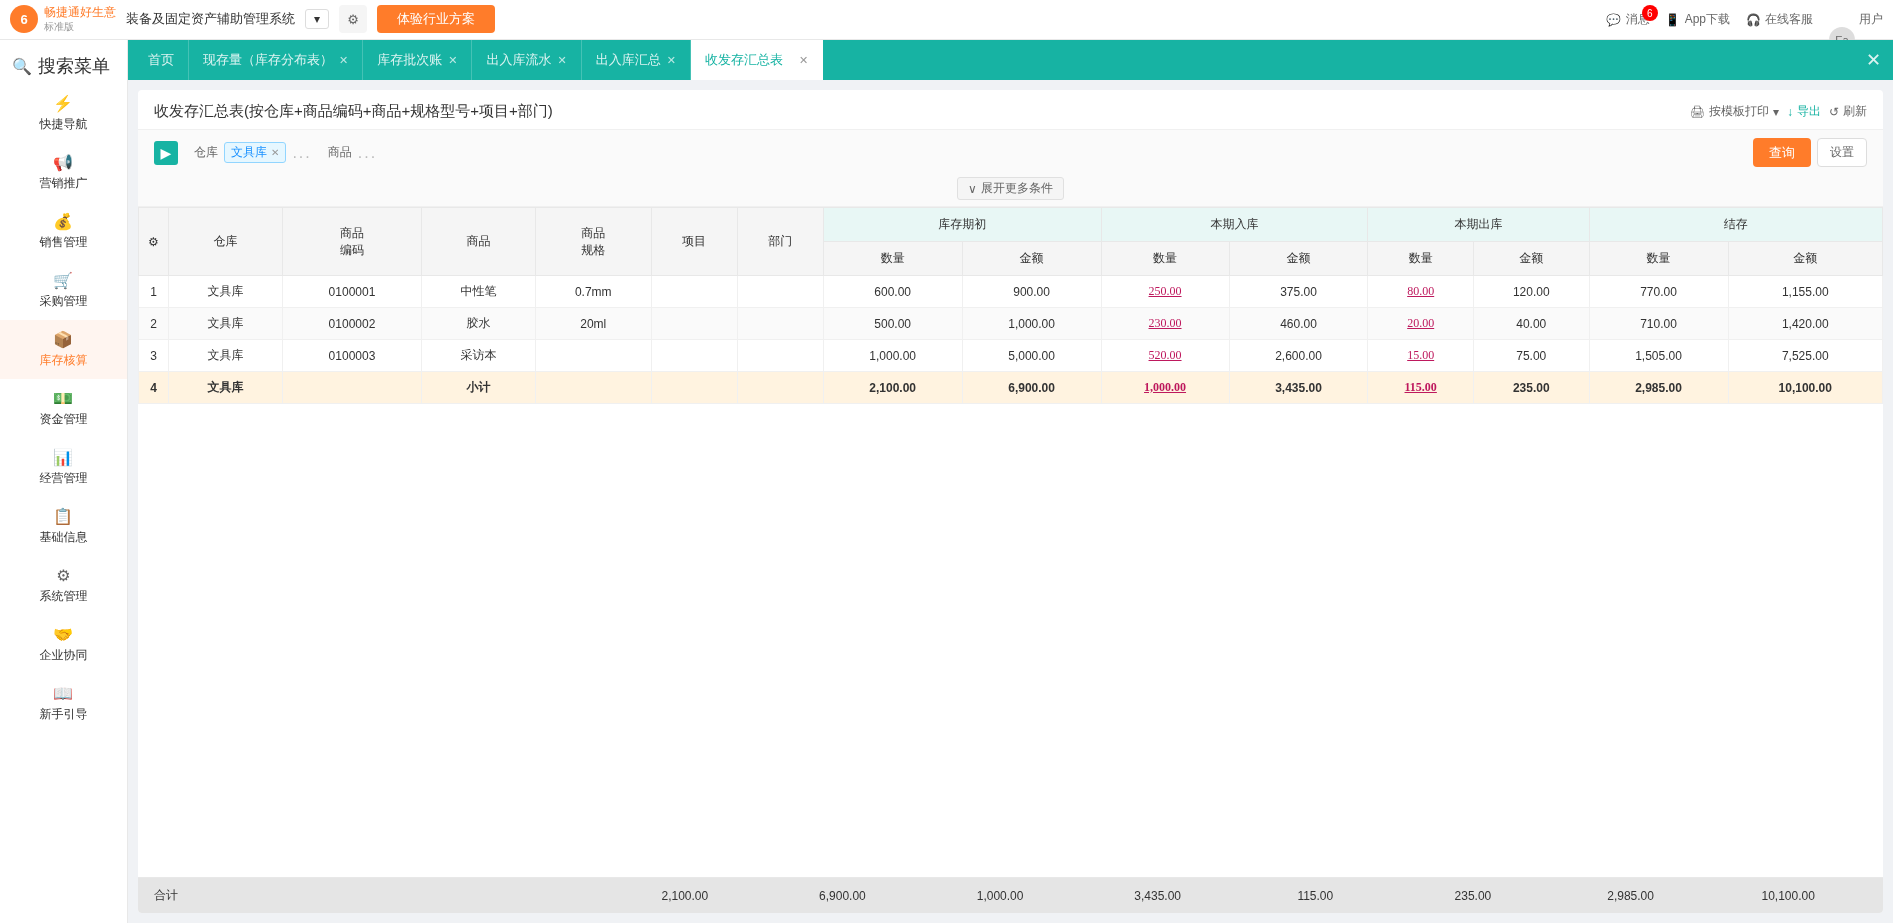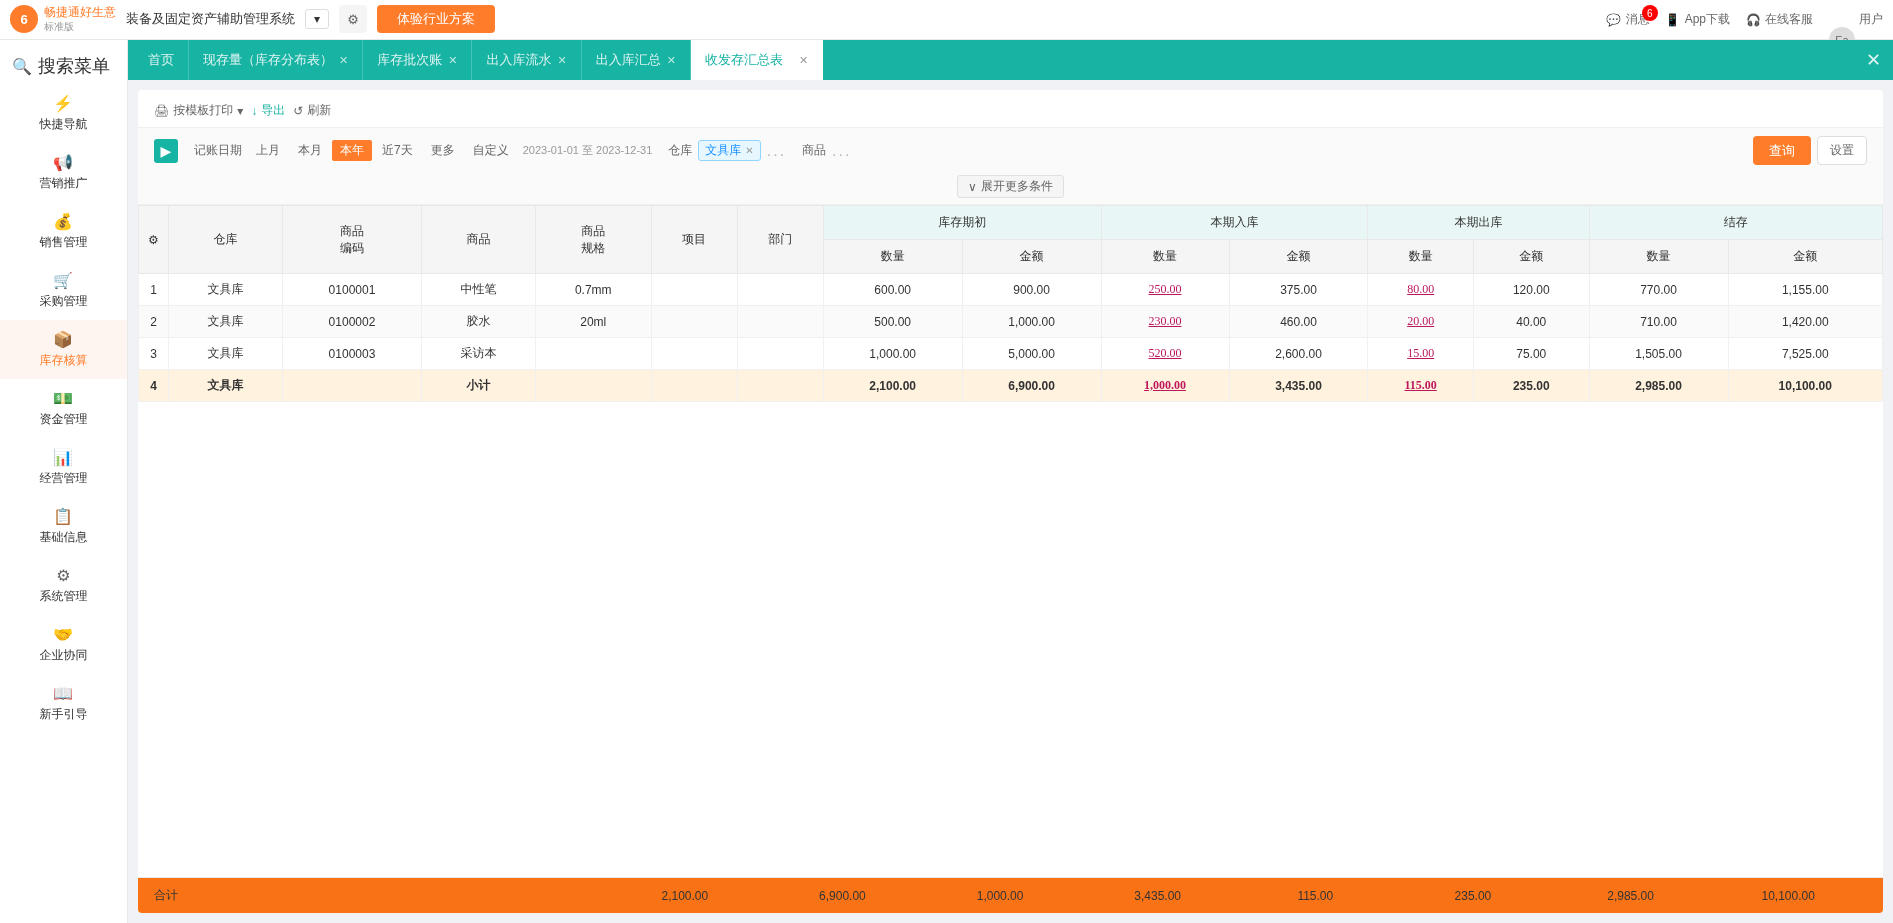--- a/index.html
+++ b/index.html
@@ -79,21 +79,21 @@
     thead tr th { background: #f5f5f5; padding: 8px 6px; text-align: center; border: 1px solid #e8e8e8; color: #333; font-weight: 500; white-space: nowrap; }
     thead tr th.group-header { background: #e8f7f5; }
     tbody tr td { padding: 7px 6px; border: 1px solid #f0f0f0; text-align: center; color: #333; }
     tbody tr:nth-child(even) { background: #fafafa; }
     tbody tr.subtotal { background: #fff3e0; font-weight: bold; }
     tbody tr.subtotal td { background: #fff3e0; }
     .link-style { color: #be185d; text-decoration: underline; cursor: pointer; font-family: Liberation Serif, serif; }
     .settings-col { width: 30px; }
 
     
-    .bottom-total { height: 36px; background: #f97316; border-top: 1px solid #e8e8e8; display: flex; align-items: center; padding: 0 16px; font-size: 12px; color: #333; position: sticky; bottom: 0; gap: 12px; }
+    .bottom-total { height: 36px; background: #e5e5e5; border-top: 1px solid #e8e8e8; display: flex; align-items: center; padding: 0 16px; font-size: 12px; color: #333; position: sticky; bottom: 0; gap: 12px; }
     .total-label { min-width: 200px; font-weight: 500; }
     .total-values { display: flex; flex: 1; }
     .total-cell { text-align: center; font-weight: 500; }
 
     
     .filter-section { padding: 8px 16px 0; background: #fafafa; border-bottom: 1px solid #f0f0f0; }
     .filter-line1 { display: flex; align-items: center; gap: 16px; padding-bottom: 6px; }
     .filter-line2 { display: flex; justify-content: center; padding: 4px 0 6px; }
 
     
@@ -217,52 +217,41 @@
       <div class="tab active">
         <span>收发存汇总表</span>
         <span class="close-icon">✕</span>
       </div>
       <div class="tab-close-all">✕</div>
     </div>
 
     <div class="page-content">
 
       <div class="page-header">
+        <div class="page-title">收发存汇总表(按仓库+商品编码+商品+规格型号+项目+部门)</div>
         <div class="header-actions">
           <button class="header-btn">
             <span>🖨</span>
             <span>按模板打印</span>
             <span>▾</span>
           </button>
           <button class="header-btn export-btn">
             <span>↓</span>
             <span>导出</span>
           </button>
           <button class="header-btn refresh-btn">
             <span>↺</span>
             <span>刷新</span>
           </button>
         </div>
       </div>
 
       <div class="filter-section">
         <div class="filter-line1">
           <div class="collapse-arrow">▶</div>
-          <div class="filter-item">
-            <span class="filter-label">记账日期</span>
-            <div class="date-options">
-              <span class="date-btn">上月</span>
-              <span class="date-btn">本月</span>
-              <span class="date-btn active">本年</span>
-              <span class="date-btn">近7天</span>
-              <span class="date-btn">更多</span>
-              <span class="date-btn">自定义</span>
-            </div>
-            <div class="date-range">2023-01-01 至 2023-12-31</div>
-          </div>
           <div class="filter-item">
             <span class="filter-label">仓库</span>
             <div class="warehouse-tag">
               <span>文具库</span>
               <span class="tag-close">✕</span>
             </div>
             <span class="ellipsis-btn">...</span>
           </div>
           <div class="filter-item">
             <span class="filter-label">商品</span>

